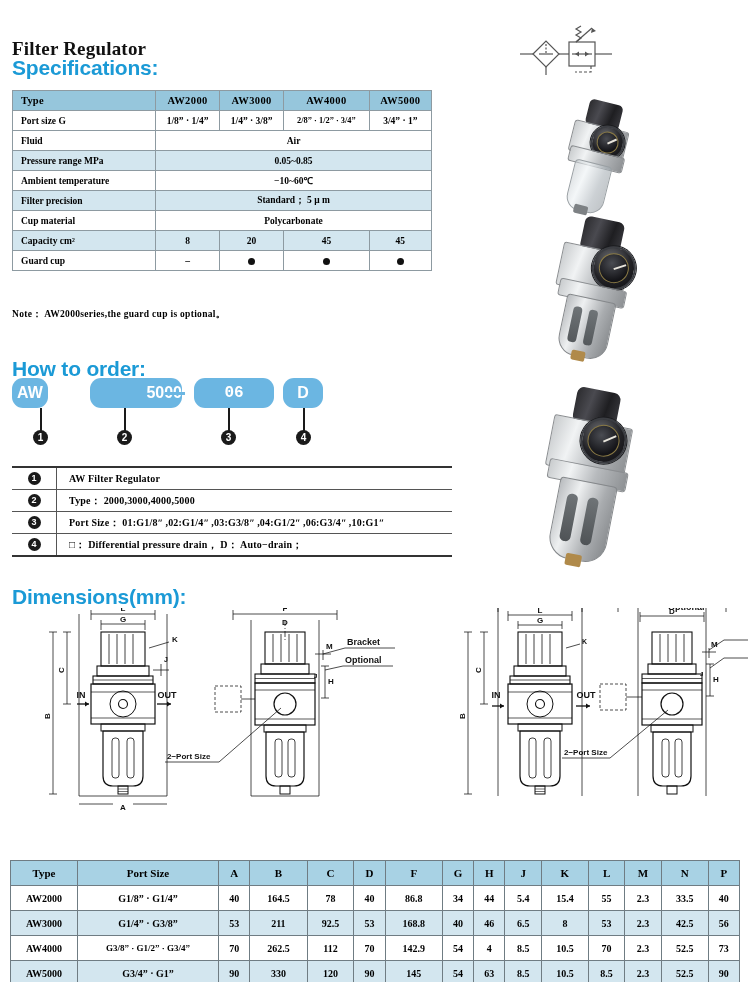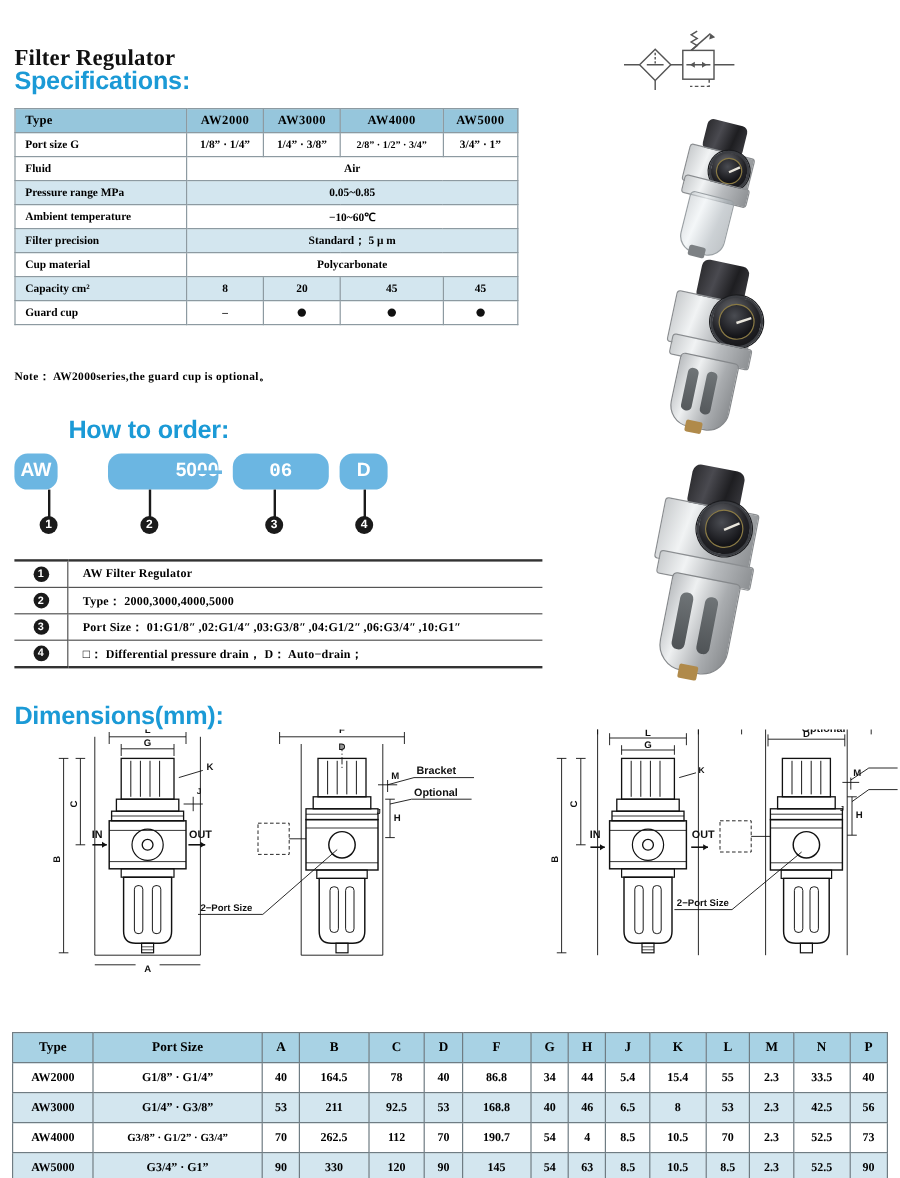--- a/index.html
+++ b/index.html
@@ -310,21 +310,21 @@
       <td>–</td>
       <td><span class="dot"></span></td>
       <td><span class="dot"></span></td>
       <td><span class="dot"></span></td>
     </tr>
   </tbody>
 </table>
 
 <div class="note">Note： AW2000series,the guard cup is optional。</div>
 
-<div class="section-head" style="left:12px; top:347px;margin-left:45px;">How to order:</div>
+<div class="section-head" style="left:12px; top:357px;">How to order:</div>
 
 <div class="order-area">
   <div class="pill" style="left:12px; width:36px;">AW</div>
   <div class="leader" style="left:40px;"></div>
   <div class="numdot" style="left:33px;">1</div>
 
   <div class="pill" style="left:90px; width:92px;text-align:right;">5000</div>
   <div class="dash" style="left:165px;"></div>
   <div class="leader" style="left:124px;"></div>
   <div class="numdot" style="left:117px;">2</div>
@@ -647,21 +647,21 @@
       <td>56</td>
     </tr>
 
     <tr>
       <td class="c-type">AW4000</td>
       <td class="c-port" style="font-size:9px;">G3/8” · G1/2” · G3/4”</td>
       <td>70</td>
       <td>262.5</td>
       <td>112</td>
       <td>70</td>
-      <td>190.7</td>
+      <td>142.9</td>
       <td>54</td>
       <td>4</td>
       <td>8.5</td>
       <td>10.5</td>
       <td>70</td>
       <td>2.3</td>
       <td>52.5</td>
       <td>73</td>
     </tr>
 

